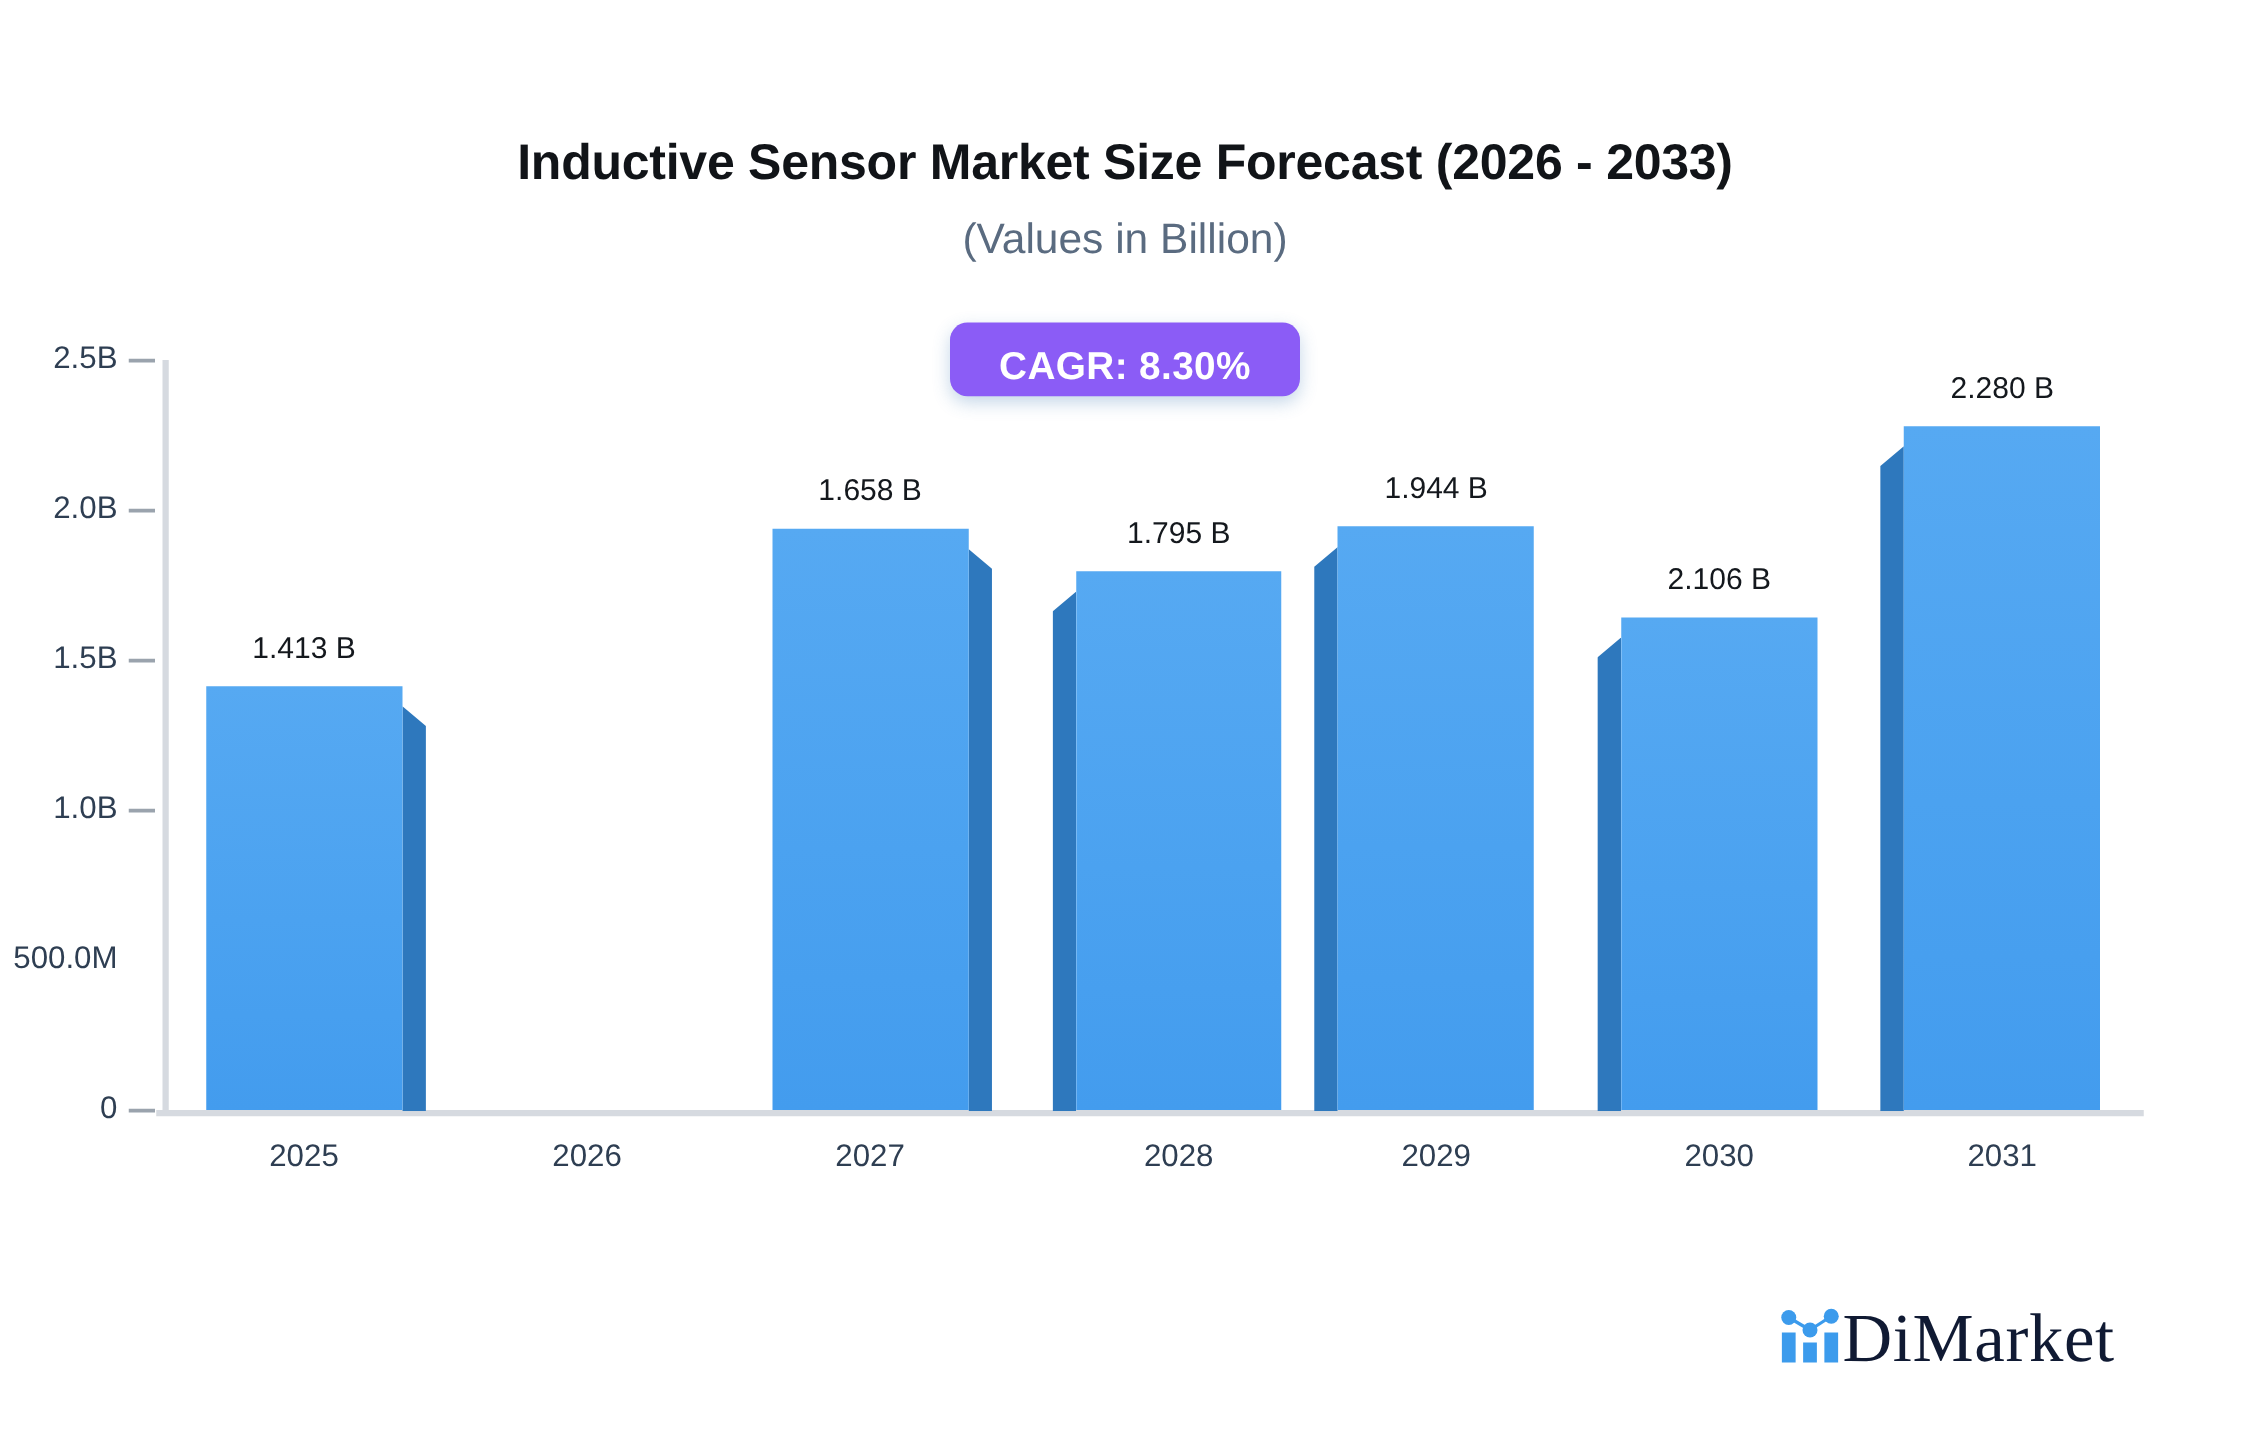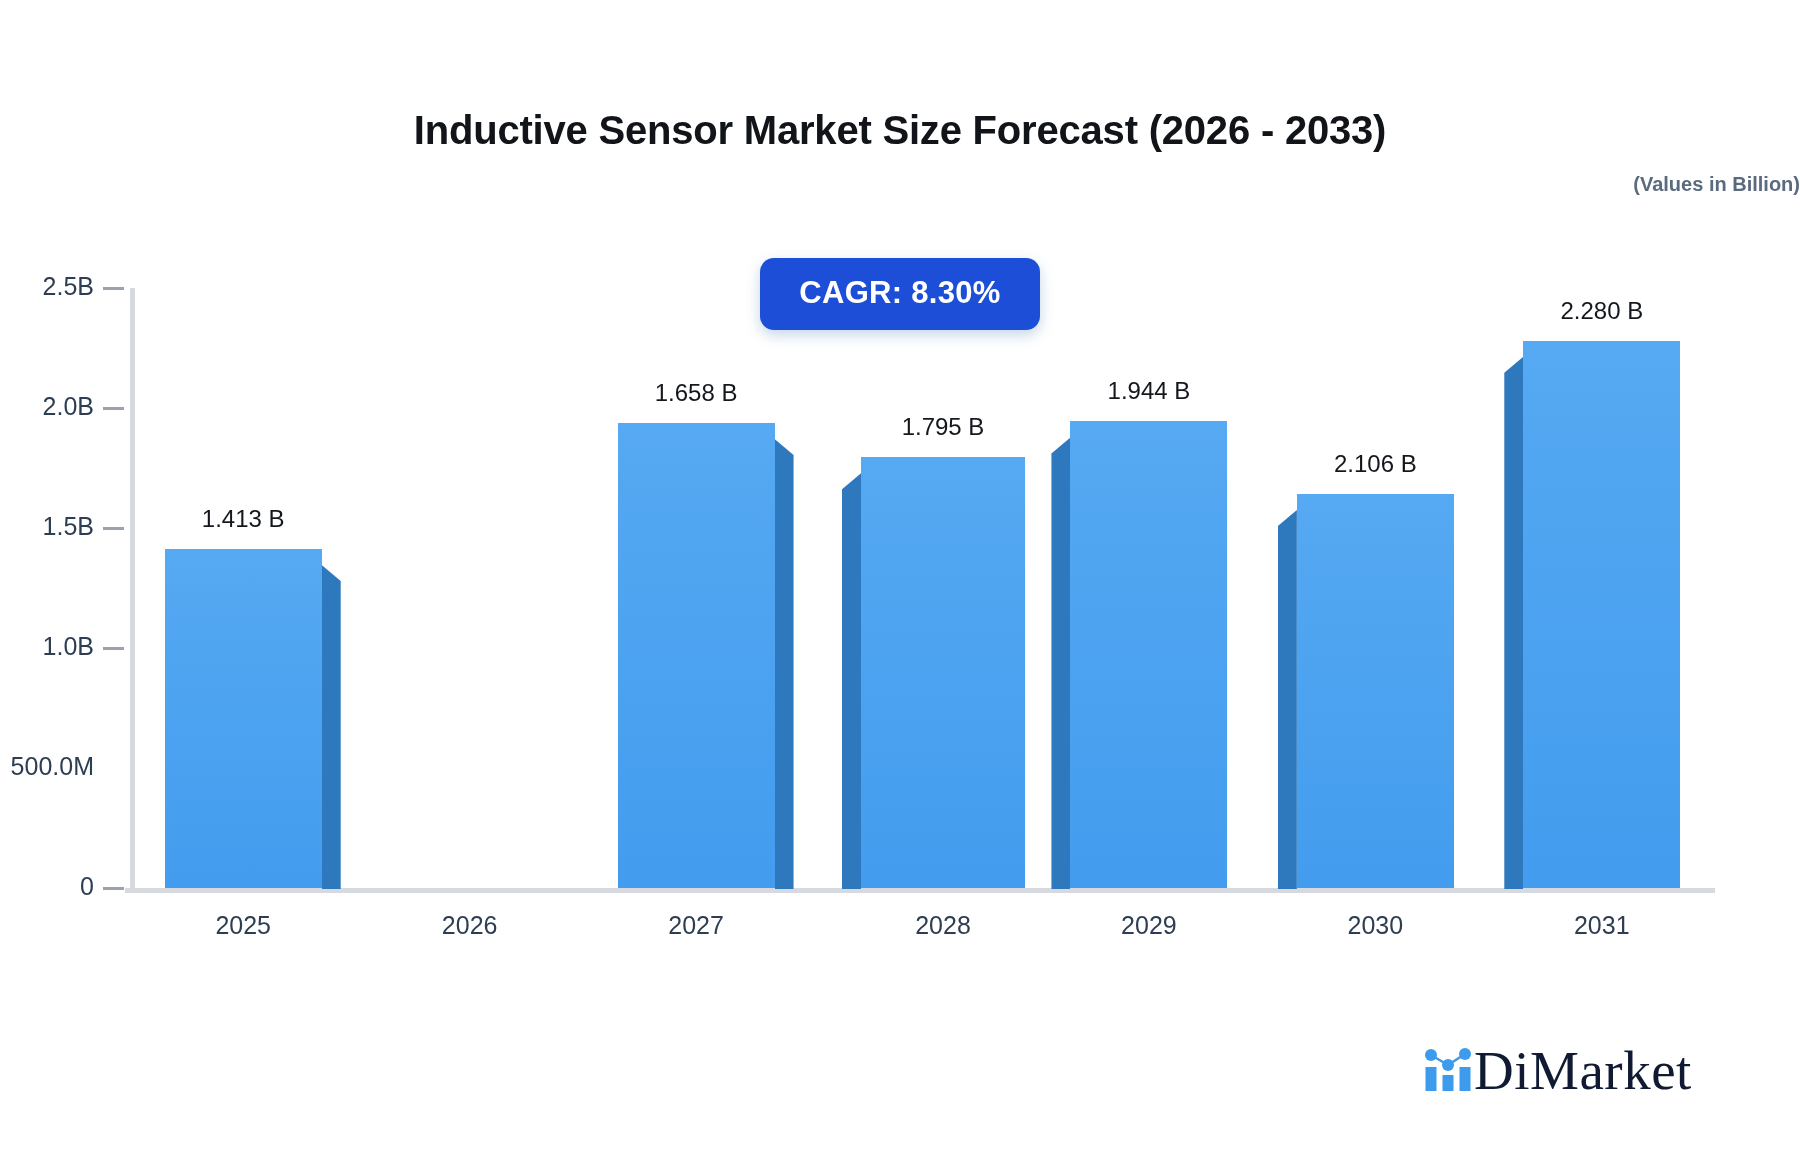--- a/index.html
+++ b/index.html
@@ -28,42 +28,41 @@
     padding-top: 108px;
     font-size: 40px;
     font-weight: bold;
     color: #111418;
     letter-spacing: -0.2px;
     line-height: 1.1;
   }
   #chart-subtitle {
     margin: 0;
     padding-top: 21px;
-    font-size: 20px;
-    font-weight: bold;
+    font-size: 34px;
+    font-weight: normal;
     color: #5a6b80;
     line-height: 1.1;
-    text-align: right;
   }
 
   
   #cagr-badge-wrap {
     position: absolute;
     top: 258px;
     left: 0;
     width: 1800px;
     text-align: center;
   }
   #cagr-badge {
     display: inline-block;
-    background: #1d4ed8;
+    background: #8b5cf6;
     color: #ffffff;
     font-size: 31px;
     font-weight: bold;
-    padding: 17px 39px 19px 39px;
+    padding: 17px 39px 6px 39px;
     border-radius: 14px;
     box-shadow: 0 5px 14px rgba(60,120,180,0.30);
     letter-spacing: 0.3px;
   }
 
   
   #plot {
     position: absolute;
     left: 130px;
     top: 288px;

